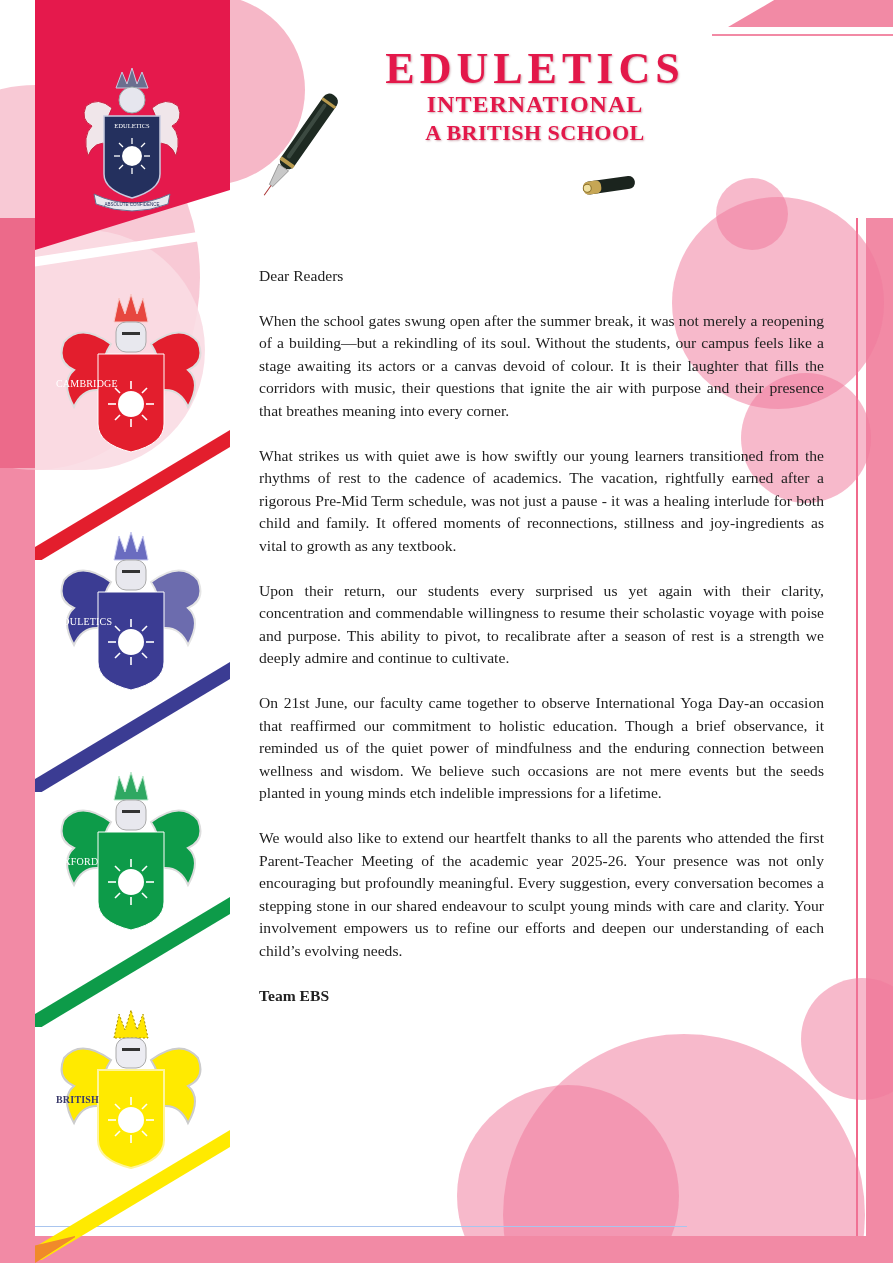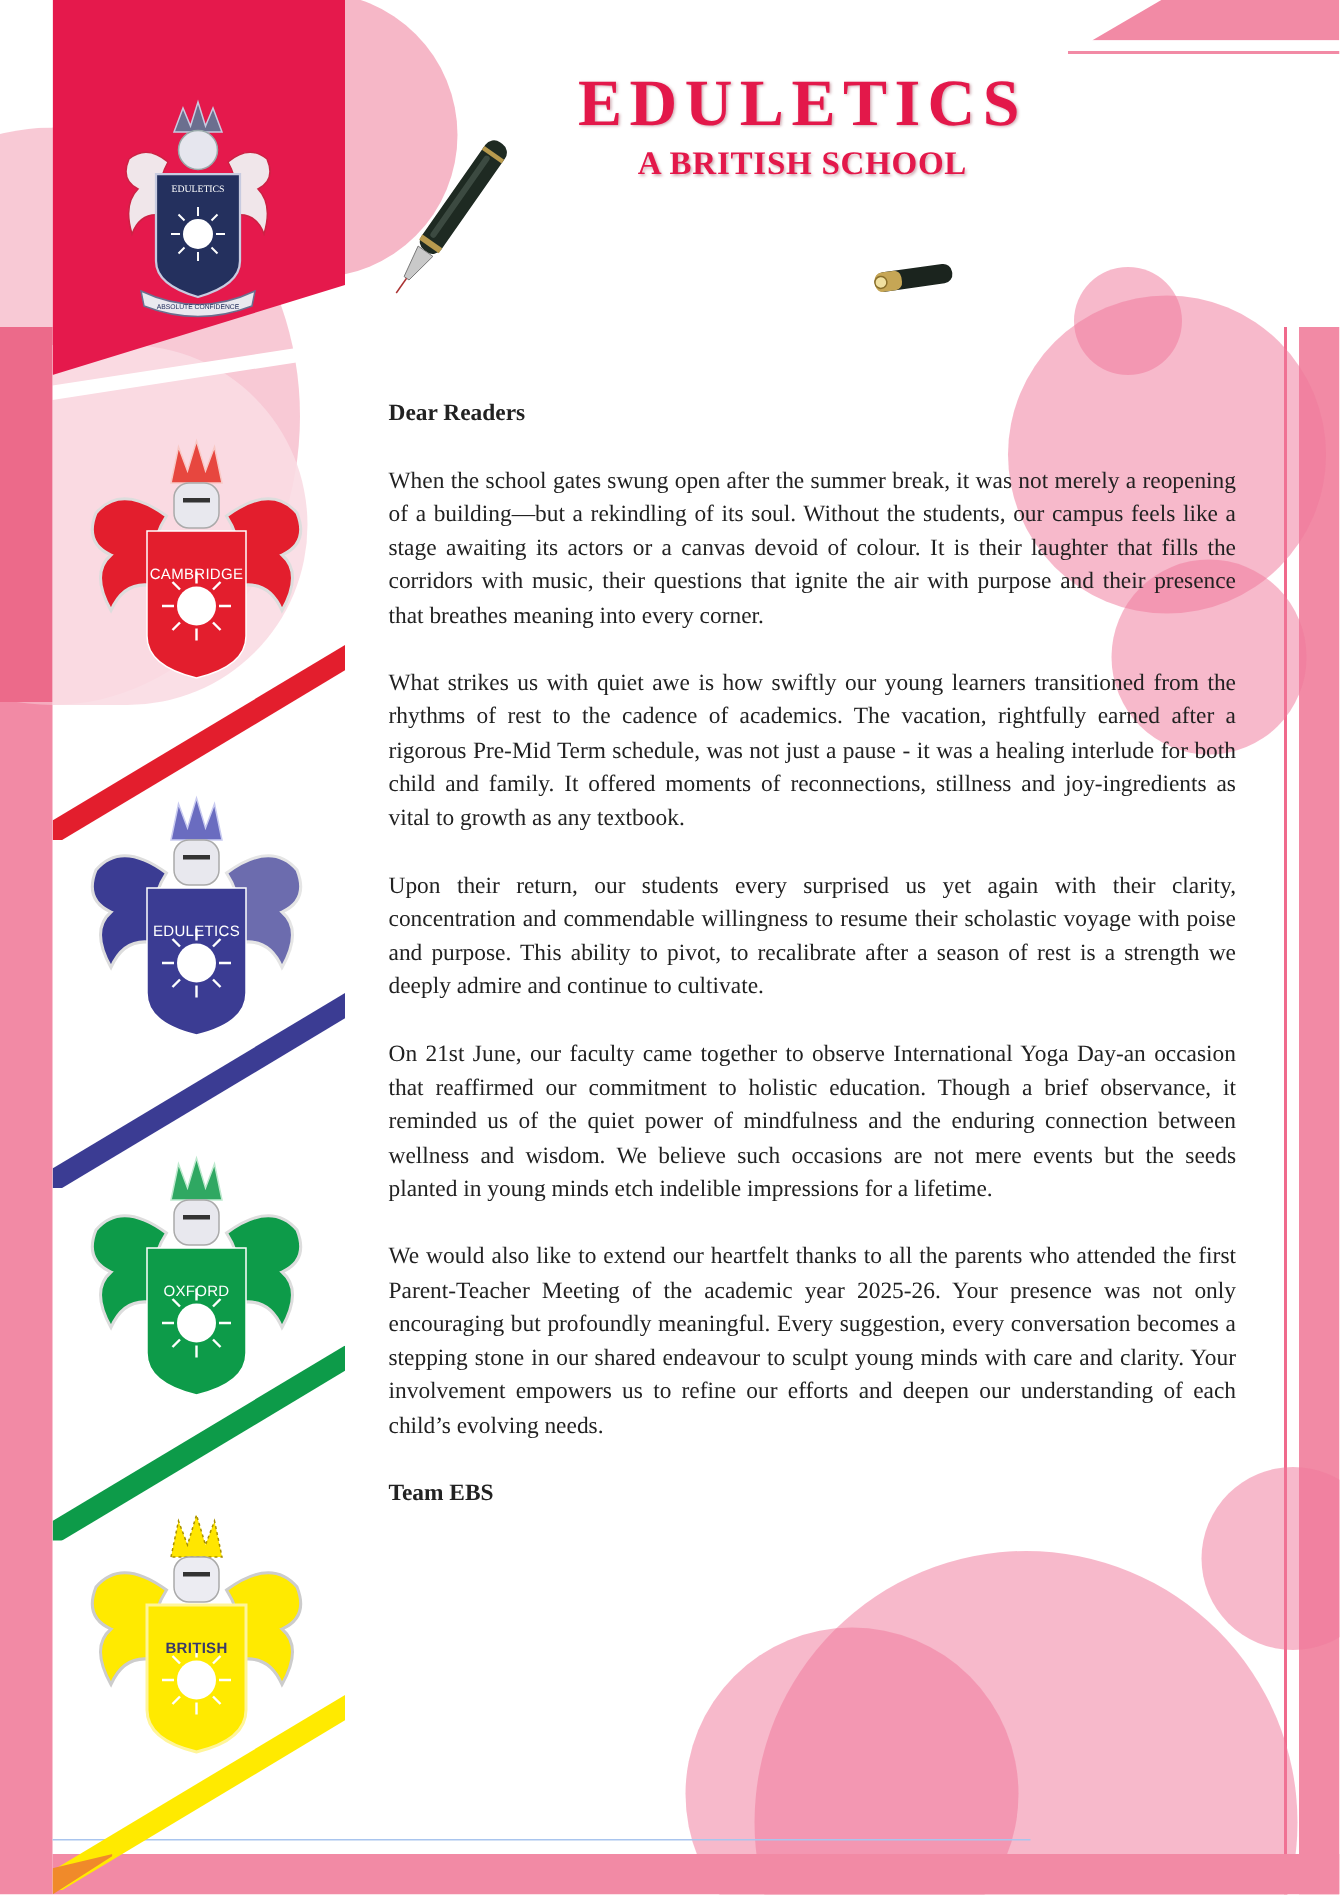--- a/index.html
+++ b/index.html
@@ -46,39 +46,39 @@
     .stripe-red { top: 430px; background: #e31e2d; clip-path: polygon(0 90%, 100% 0, 100% 13%, 0 103%); }
     .stripe-blue { top: 662px; background: #3b3c93; clip-path: polygon(0 90%, 100% 0, 100% 13%, 0 103%); }
     .stripe-green { top: 897px; background: #0d9b49; clip-path: polygon(0 90%, 100% 0, 100% 13%, 0 103%); }
     .stripe-yellow { top: 1130px; background: #ffea00; clip-path: polygon(0 90%, 100% 0, 100% 13%, 0 103%); }
     .stripe-orange { left: 35px; top: 1236px; width: 40px; height: 27px; background: #f08a2a;
       clip-path: polygon(0 35%, 100% 0, 100% 5%, 0 100%); }
 
     
     .crest { position: absolute; width: 150px; height: 165px; }
     .crest svg { width: 100%; height: 100%; display: block; }
-    .crest-label { position: absolute; left: 0; width: 100%; text-align: center;
-      font-family: Liberation Sans, sans-serif; font-size: 10px; color: #fff; letter-spacing: 0.2px; }
+    .crest-label { position: absolute; left: 0; width: 100%; text-align: left;
+      font-family: Liberation Serif, serif; font-size: 10px; color: #fff; letter-spacing: 0.2px; }
 
     
     .title-block { left: 345px; top: 46px; width: 380px; text-align: center; color: #e3184a;
       font-family: "Liberation Serif", "DejaVu Serif", serif; font-weight: bold;
       text-shadow: 1px 1px 2px rgba(120, 20, 40, 0.35); }
     .title-main { font-size: 44px; letter-spacing: 5px; line-height: 46px; }
     .title-sub { font-size: 24px; line-height: 24px; letter-spacing: 1px; }
     .title-school { font-size: 22px; line-height: 34px; letter-spacing: 0.5px; }
 
     
     .pen { left: 250px; top: 82px; width: 95px; height: 130px; }
     .pen-cap { left: 575px; top: 174px; width: 65px; height: 22px; }
 
     
     .letter { left: 259px; top: 265px; width: 565px; color: #222; font-size: 15.6px; line-height: 22.5px; }
     .letter p { text-align: justify; margin-bottom: 22.5px; }
-    .letter .salutation { font-weight: bold; margin-bottom: 22px; }
+    .letter .salutation { font-weight: normal; margin-bottom: 22px; }
     .letter .signoff { font-weight: bold; }
   </style>
 </head>
 <body>
 
 <div class="decor left-strip-outer"></div>
 <div class="decor left-pale-circle"></div>
 <div class="decor left-strip-mid"></div>
 <div class="decor left-top-white"></div>
 
@@ -253,20 +253,21 @@
     <g transform="rotate(-8 32 11)">
       <rect x="8" y="5" width="52" height="13" rx="6" fill="#1b241e"></rect>
       <rect x="8" y="5" width="18" height="13" rx="5" fill="#c6a655"></rect>
       <circle cx="12" cy="11.5" r="4" fill="#f0e0a0" stroke="#8a6f2a"></circle>
     </g>
   </svg>
 </div>
 
 <div class="layer title-block">
   <div class="title-main">EDULETICS</div>
+  <div class="title-sub">INTERNATIONAL</div>
   <div class="title-school">A BRITISH SCHOOL</div>
 </div>
 
 <div class="layer letter">
   <p class="salutation">Dear Readers</p>
   <p>When the school gates swung open after the summer break, it was not merely a reopening of a building—but a rekindling of its soul. Without the students, our campus feels like a stage awaiting its actors or a canvas devoid of colour. It is their laughter that fills the corridors with music, their questions that ignite the air with purpose and their presence that breathes meaning into every corner.</p>
   <p>What strikes us with quiet awe is how swiftly our young learners transitioned from the rhythms of rest to the cadence of academics. The vacation, rightfully earned after a rigorous Pre-Mid Term schedule, was not just a pause - it was a healing interlude for both child and family. It offered moments of reconnections, stillness and joy-ingredients as vital to growth as any textbook.</p>
   <p>Upon their return, our students every surprised us yet again with their clarity, concentration and commendable willingness to resume their scholastic voyage with poise and purpose. This ability to pivot, to recalibrate after a season of rest is a strength we deeply admire and continue to cultivate.</p>
   <p>On 21st June, our faculty came together to observe International Yoga Day-an occasion that reaffirmed our commitment to holistic education. Though a brief observance, it reminded us of the quiet power of mindfulness and the enduring connection between wellness and wisdom. We believe such occasions are not mere events but the seeds planted in young minds etch indelible impressions for a lifetime.</p>
   <p>We would also like to extend our heartfelt thanks to all the parents who attended the first Parent-Teacher Meeting of the academic year 2025-26. Your presence was not only encouraging but profoundly meaningful. Every suggestion, every conversation becomes a stepping stone in our shared endeavour to sculpt young minds with care and clarity. Your involvement empowers us to refine our efforts and deepen our understanding of each child’s evolving needs.</p>

